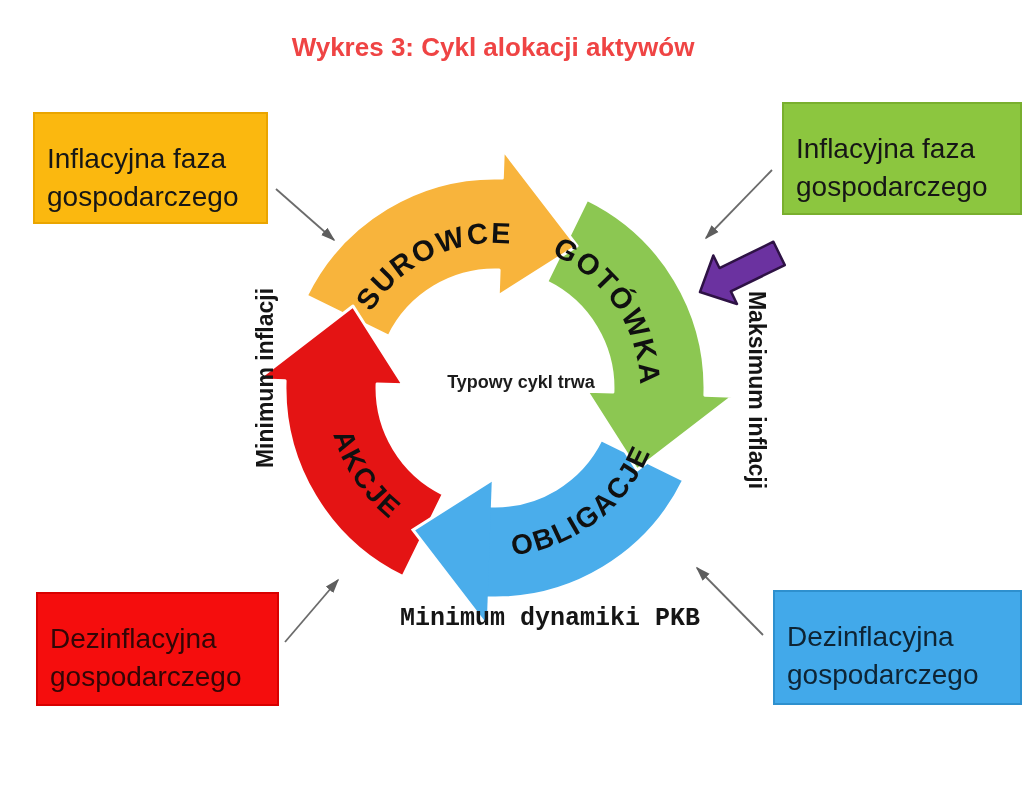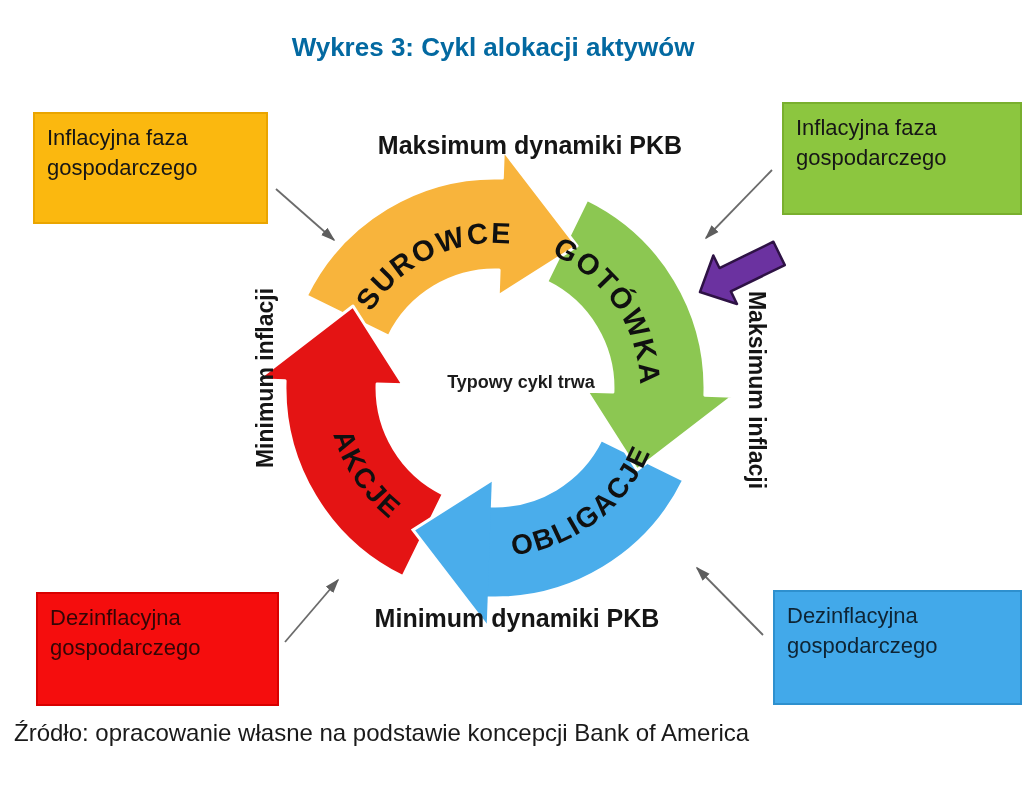--- a/index.html
+++ b/index.html
@@ -1,30 +1,30 @@
 <!DOCTYPE html>
 <html><head>
 <meta charset="utf-8">
 <style>
   html,body{margin:0;padding:0;background:#fff;}
   .page{position:relative;width:1030px;height:800px;background:#fff;overflow:hidden;
         font-family:"Liberation Sans", sans-serif;color:#111;}
   .title{position:absolute;left:493px;top:32px;transform:translateX(-50%);
-         font-size:26px;font-weight:bold;white-space:nowrap;color:#0369a1;}
+         font-size:26px;font-weight:bold;white-space:nowrap;color:#ef4444;}
   .diagram-svg{position:absolute;left:0;top:0;}
   .axis-label{position:absolute;font-weight:bold;font-size:25px;white-space:nowrap;color:#151515;}
   .axis-top{left:530px;top:131px;transform:translateX(-50%);}
-  .axis-bottom{left:517px;top:604px;transform:translateX(-50%);}
+  .axis-bottom{left:550px;top:604px;transform:translateX(-50%);font-family:Liberation Mono, monospace;}
   .axis-left{left:265px;top:378px;transform:translate(-50%,-50%) rotate(-90deg);font-size:23px;}
   .axis-right{left:756px;top:390px;transform:translate(-50%,-50%) rotate(90deg);font-size:23px;}
   .center-note{position:absolute;left:521px;top:383px;transform:translate(-50%,-50%);
                text-align:center;font-weight:bold;font-size:18px;line-height:1.18;
                white-space:nowrap;color:#1c1c1c;}
-  .phase-box{position:absolute;box-sizing:border-box;padding:9px 12px;
-             font-size:22px;line-height:1.36;border:2px solid transparent;}
+  .phase-box{position:absolute;box-sizing:border-box;padding:26px 12px;
+             font-size:28px;line-height:1.36;border:2px solid transparent;}
   .box-tl{left:33px;top:112px;width:235px;height:112px;}
   .box-tr{left:782px;top:102px;width:240px;height:113px;}
   .box-bl{left:36px;top:592px;width:243px;height:114px;}
   .box-br{left:773px;top:590px;width:249px;height:115px;}
   .source{position:absolute;left:14px;top:716px;font-size:24px;line-height:1.42;color:#1a1a1a;}
   .arc-label{font-family:"Liberation Sans", sans-serif;font-weight:bold;fill:#101010;}
 </style>
 </head>
 <body>
 
@@ -63,21 +63,20 @@
     </text>
 
     <polygon points="0,0 28,-27 28,-13 88,-13 88,13 28,13 28,27" transform="translate(700,292) rotate(-26)" stroke="#2E1245" stroke-width="2.5" stroke-linejoin="round" fill="#6B32A0"></polygon>
 
     <line x1="276" y1="189" x2="334" y2="240" stroke-width="1.8" marker-end="url(#gray-head)" stroke="#6B6B6B"></line>
     <line x1="772" y1="170" x2="706" y2="238" stroke-width="1.8" marker-end="url(#gray-head)" stroke="#6B6B6B"></line>
     <line x1="285" y1="642" x2="338" y2="580" stroke-width="1.8" marker-end="url(#gray-head)" stroke="#6B6B6B"></line>
     <line x1="763" y1="635" x2="697" y2="568" stroke-width="1.8" marker-end="url(#gray-head)" stroke="#6B6B6B"></line>
   </svg>
 
-  <div class="axis-label axis-top">Maksimum dynamiki PKB</div>
   <div class="axis-label axis-bottom">Minimum dynamiki PKB</div>
   <div class="axis-label axis-left">Minimum inflacji</div>
   <div class="axis-label axis-right">Maksimum inflacji</div>
 
   <div class="center-note">
     <div>Typowy cykl trwa</div>
   </div>
 
   <div class="phase-box box-tl" style="background: rgb(251, 184, 15); border-color: rgb(234, 165, 0); color: rgb(22, 22, 22);">
     <div>Inflacyjna faza</div>
@@ -90,16 +89,15 @@
   <div class="phase-box box-bl" style="background: rgb(245, 13, 13); border-color: rgb(216, 0, 0); color: rgb(51, 6, 6);">
     <div>Dezinflacyjna</div>
     <div>gospodarczego</div>
   </div>
   <div class="phase-box box-br" style="background: rgb(66, 169, 234); border-color: rgb(46, 144, 206); color: rgb(14, 36, 52);">
     <div>Dezinflacyjna</div>
     <div>gospodarczego</div>
   </div>
 
   <div class="source">
-    <div>Źródło: opracowanie własne na podstawie koncepcji Bank of America</div>
   </div>
 
 </div>
 
 </body></html>

